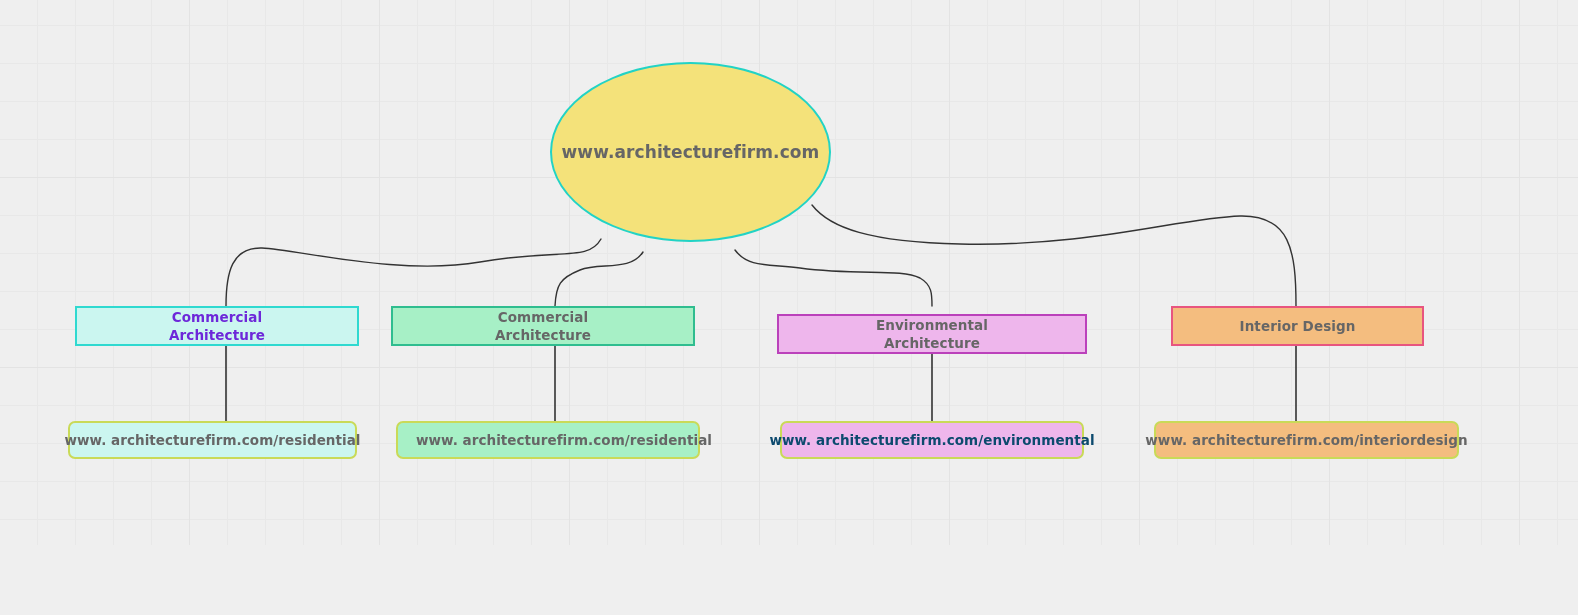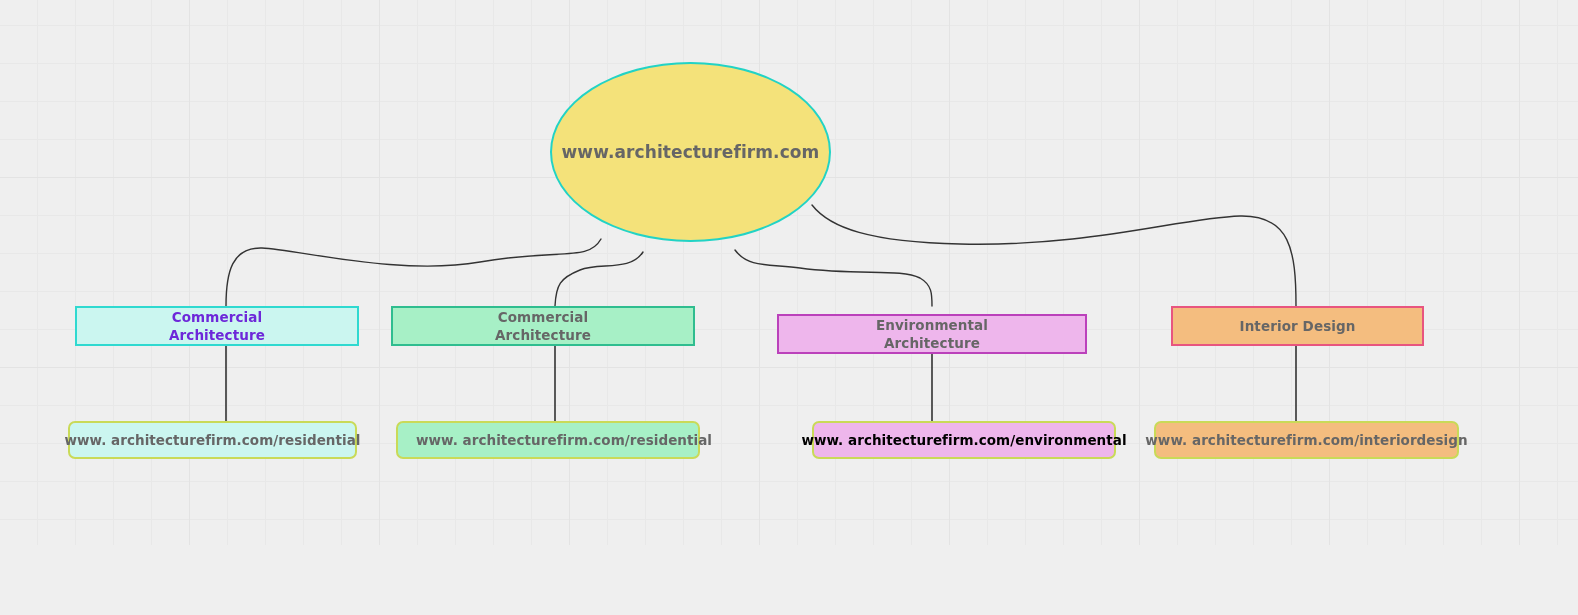--- a/index.html
+++ b/index.html
@@ -109,21 +109,21 @@
       </div>
       <div class="node node-leaf" style="left: 396px; top: 421px; width: 304px; height: 38px; background: rgb(167, 240, 198); border-color: rgb(201, 218, 88); color: rgb(102, 102, 102); padding-left: 32px;">
         <span>www. architecturefirm.com/residential</span>
       </div>
       <div class="node node-branch" style="left: 777px; top: 314px; width: 310px; height: 40px; background: rgb(238, 182, 236); border-color: rgb(187, 65, 187); color: rgb(102, 102, 102);">
         <div>
           <span class="branch-label">Environmental</span>
           <span class="branch-label">Architecture</span>
         </div>
       </div>
-      <div class="node node-leaf" style="left: 812px; top: 421px; width: 304px; height: 38px; background: rgb(238, 182, 236); border-color: rgb(201, 218, 88); color: #000000;">
+      <div class="node node-leaf" style="left: 780px; top: 421px; width: 304px; height: 38px; background: rgb(238, 182, 236); border-color: rgb(201, 218, 88); color: #0c4a6e;">
         <span>www. architecturefirm.com/environmental</span>
       </div>
       <div class="node node-branch" style="left: 1171px; top: 306px; width: 253px; height: 40px; background: rgb(244, 189, 127); border-color: rgb(232, 85, 127); color: rgb(102, 102, 102);">
         <div>
           <span class="branch-label">Interior Design</span>
         </div>
       </div>
       <div class="node node-leaf" style="left: 1154px; top: 421px; width: 305px; height: 38px; background: rgb(244, 189, 127); border-color: rgb(201, 218, 88); color: rgb(102, 102, 102); justify-content: center;">
         <span>www. architecturefirm.com/interiordesign</span>
       </div>

